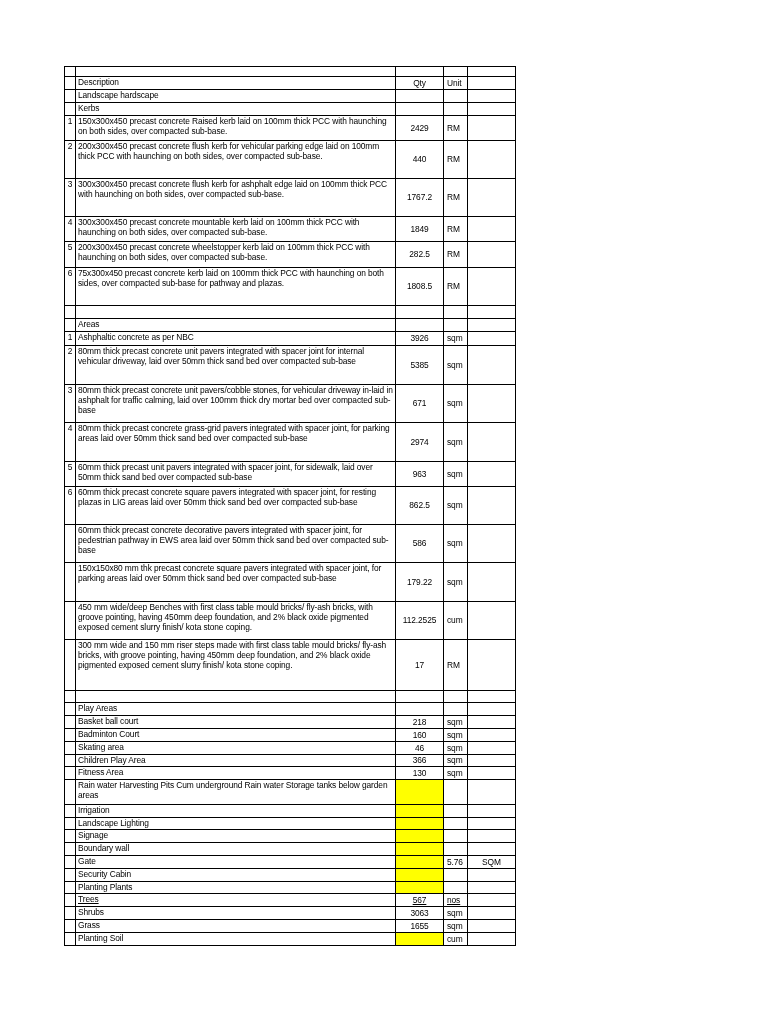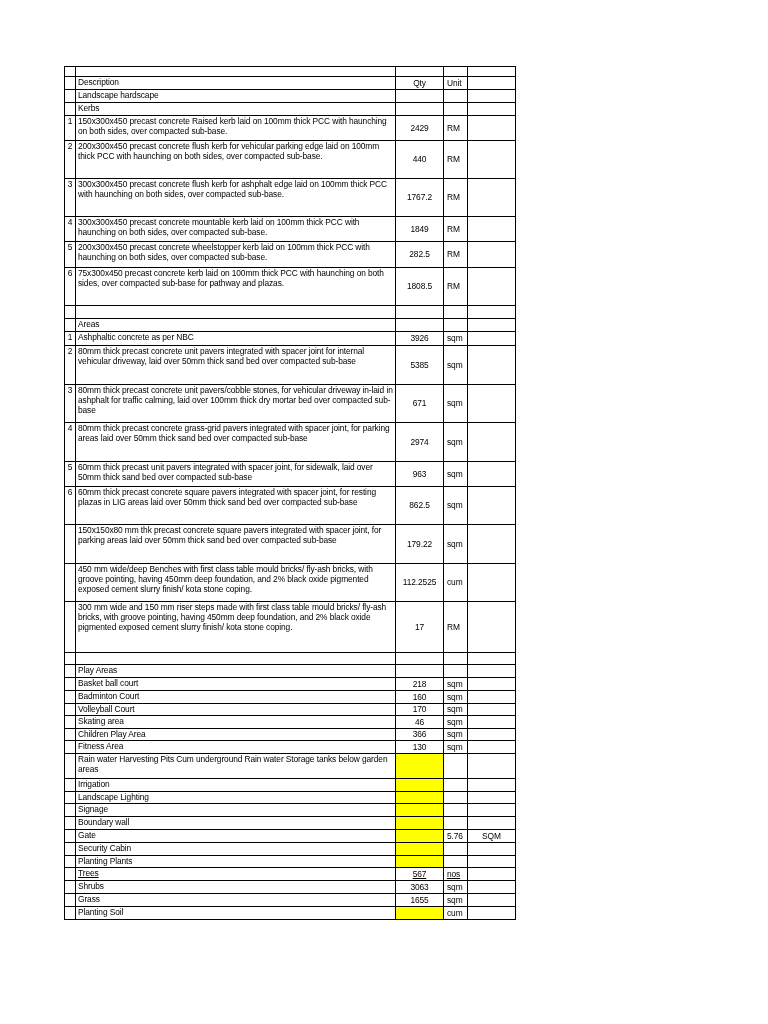--- a/index.html
+++ b/index.html
@@ -158,20 +158,27 @@
           <td class="unit">sqm</td>
           <td class="extra"></td>
         </tr>
         <tr style="height: 38px;">
           <td class="num">6</td>
           <td>60mm thick precast concrete square pavers integrated with spacer joint, for resting plazas in LIG areas laid over 50mm thick sand bed over compacted sub-base</td>
           <td class="qty">862.5</td>
           <td class="unit">sqm</td>
           <td class="extra"></td>
         </tr>
+        <tr style="height: 38px;">
+          <td class="num"></td>
+          <td>60mm thick precast concrete decorative pavers integrated with spacer joint, for pedestrian pathway in EWS area laid over 50mm thick sand bed over compacted sub-base</td>
+          <td class="qty">586</td>
+          <td class="unit">sqm</td>
+          <td class="extra"></td>
+        </tr>
         <tr style="height: 39px;">
           <td class="num"></td>
           <td>150x150x80 mm thk precast concrete square pavers integrated with spacer joint, for parking areas laid over 50mm thick sand bed over compacted sub-base</td>
           <td class="qty">179.22</td>
           <td class="unit">sqm</td>
           <td class="extra"></td>
         </tr>
         <tr style="height: 38px;">
           <td class="num"></td>
           <td>450 mm wide/deep Benches with first class table mould bricks/ fly-ash bricks, with groove pointing, having 450mm deep foundation, and 2% black oxide pigmented exposed cement slurry finish/ kota stone coping.</td>
@@ -208,27 +215,20 @@
           <td class="num"></td>
           <td>Basket ball court</td>
           <td class="qty">218</td>
           <td class="unit">sqm</td>
           <td class="extra"></td>
         </tr>
         <tr style="height: 13px; margin-top: 37px;">
           <td class="num"></td>
           <td>Badminton Court</td>
           <td class="qty">160</td>
-          <td class="unit">sqm</td>
-          <td class="extra"></td>
-        </tr>
-        <tr style="height: 12px;">
-          <td class="num"></td>
-          <td>Volleyball Court</td>
-          <td class="qty">170</td>
           <td class="unit">sqm</td>
           <td class="extra"></td>
         </tr>
         <tr style="height: 13px;">
           <td class="num"></td>
           <td>Skating area</td>
           <td class="qty">46</td>
           <td class="unit">sqm</td>
           <td class="extra"></td>
         </tr>

